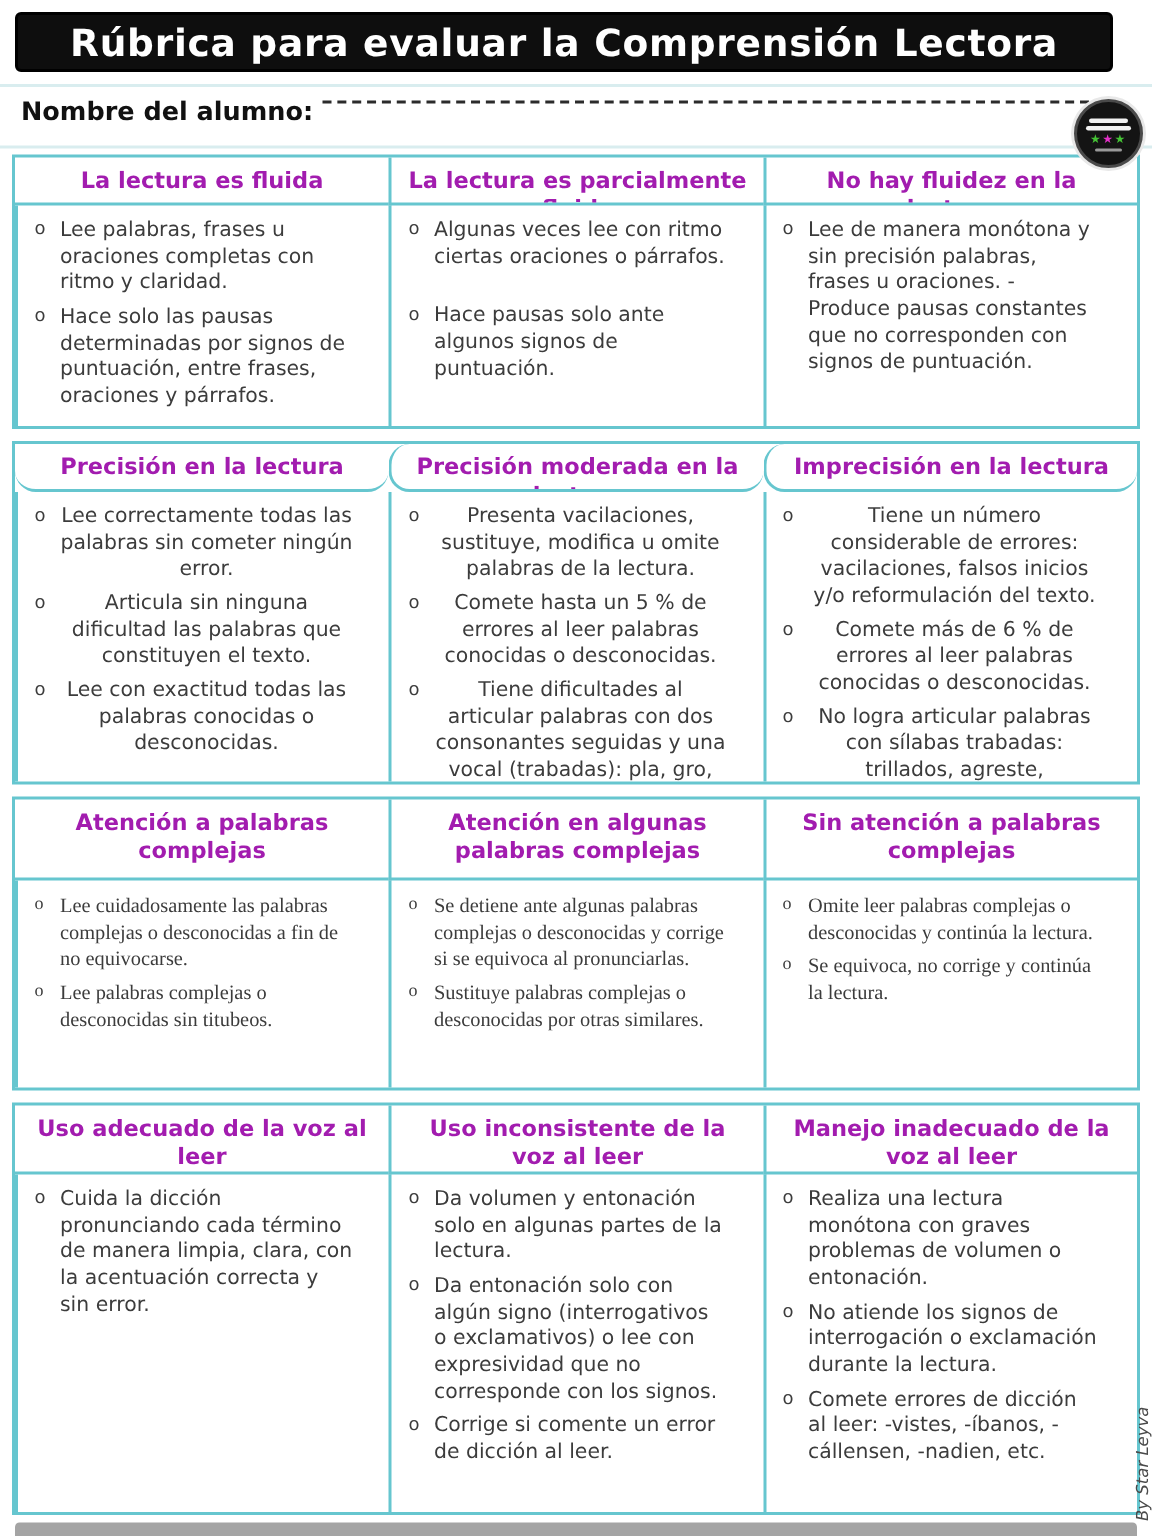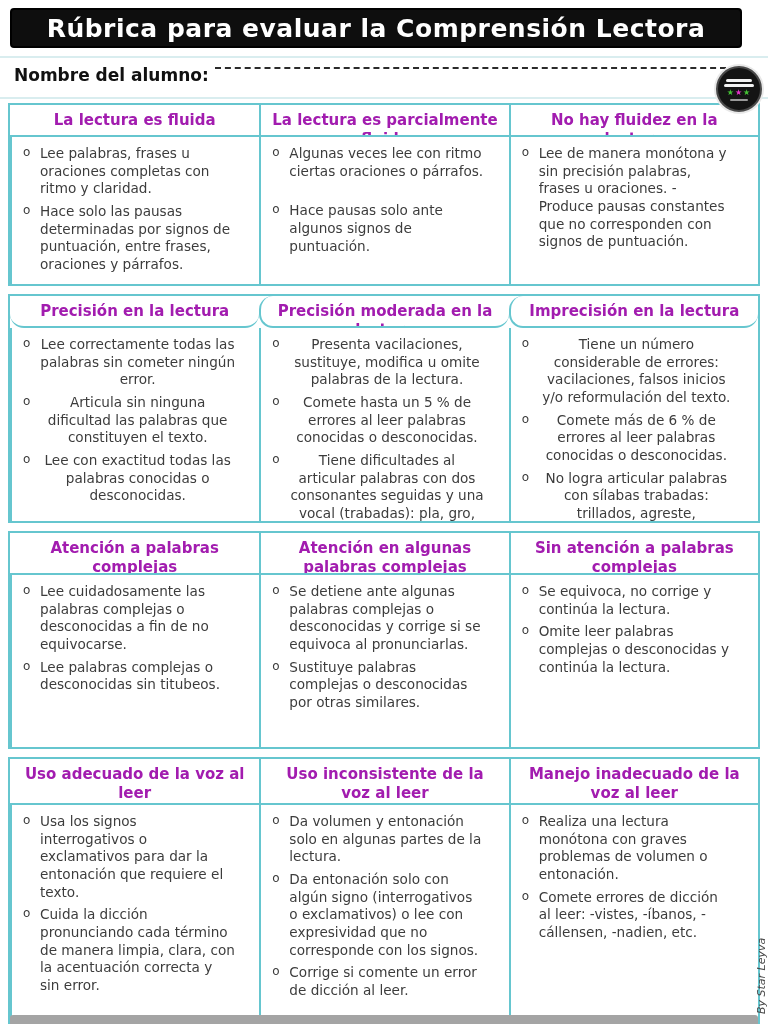--- a/index.html
+++ b/index.html
@@ -53,21 +53,21 @@
   .head{
     grid-row:1;border-bottom:2px solid #66c6cf;
     display:flex;justify-content:center;align-items:flex-start;
     text-align:center;padding:6px 8px 2px 8px;
     font-size:15px;font-weight:bold;color:#a21caf;line-height:1.25;
   }
   .bodyc{grid-row:2;padding:8px 24px 4px 6px;}
   
   .b1 .head{height:32px;} .b1 .bodyc{height:147px;}
   .b2 .head{height:32px;border-radius:14px;} .b2 .bodyc{height:193px;text-align:center;}
-  .b3 .head{height:42px;} .b3 .bodyc{height:172px;}
+  .b3 .head{height:54px;} .b3 .bodyc{height:138px;font-family:Liberation Serif, serif;}
   .b4 .head{height:46px;} .b4 .bodyc{height:225px;}
   ul.items{list-style:none;margin:0;padding:0;}
   ul.items li{
     position:relative;padding-left:22px;margin-bottom:5px;
     font-size:13.6px;line-height:1.3;color:#3c3c3c;
   }
   ul.items li::before{
     content:"o";position:absolute;left:5px;top:0;
     font-size:12px;color:#3c3c3c;
   }
@@ -169,46 +169,46 @@
       </ul>
     </div>
     <div class="cell bodyc c2">
       <ul class="items">
         <li>Se detiene ante algunas palabras complejas o desconocidas y corrige si se equivoca al pronunciarlas.</li>
         <li>Sustituye palabras complejas o desconocidas por otras similares.</li>
       </ul>
     </div>
     <div class="cell bodyc c3">
       <ul class="items">
+        <li>Omite leer palabras complejas o desconocidas y continúa la lectura.</li>
         <li>Se equivoca, no corrige y continúa la lectura.</li>
-        <li>Omite leer palabras complejas o desconocidas y continúa la lectura.</li>
       </ul>
     </div>
   </div>
 
   <div class="block b4">
     <div class="cell head c1">Uso adecuado de la voz al leer</div>
     <div class="cell head c2">Uso inconsistente de la voz al leer</div>
     <div class="cell head c3">Manejo inadecuado de la voz al leer</div>
     <div class="cell bodyc c1">
       <ul class="items">
-        <li>Usa los signos interrogativos o exclamativos para dar la entonación que requiere el texto.</li>
         <li>Cuida la dicción pronunciando cada término de manera limpia, clara, con la acentuación correcta y sin error.</li>
       </ul>
     </div>
     <div class="cell bodyc c2">
       <ul class="items">
         <li>Da volumen y entonación solo en algunas partes de la lectura.</li>
         <li>Da entonación solo con algún signo (interrogativos o exclamativos) o lee con expresividad que no corresponde con los signos.</li>
         <li>Corrige si comente un error de dicción al leer.</li>
       </ul>
     </div>
     <div class="cell bodyc c3">
       <ul class="items">
         <li>Realiza una lectura monótona con graves problemas de volumen o entonación.</li>
+        <li>No atiende los signos de interrogación o exclamación durante la lectura.</li>
         <li>Comete errores de dicción al leer: -vistes, -íbanos, - cállensen, -nadien, etc.</li>
       </ul>
     </div>
   </div>
 
 </div>
 
 <div class="signature">By Star Leyva</div>
 
 <div class="bottom-bar"></div>

